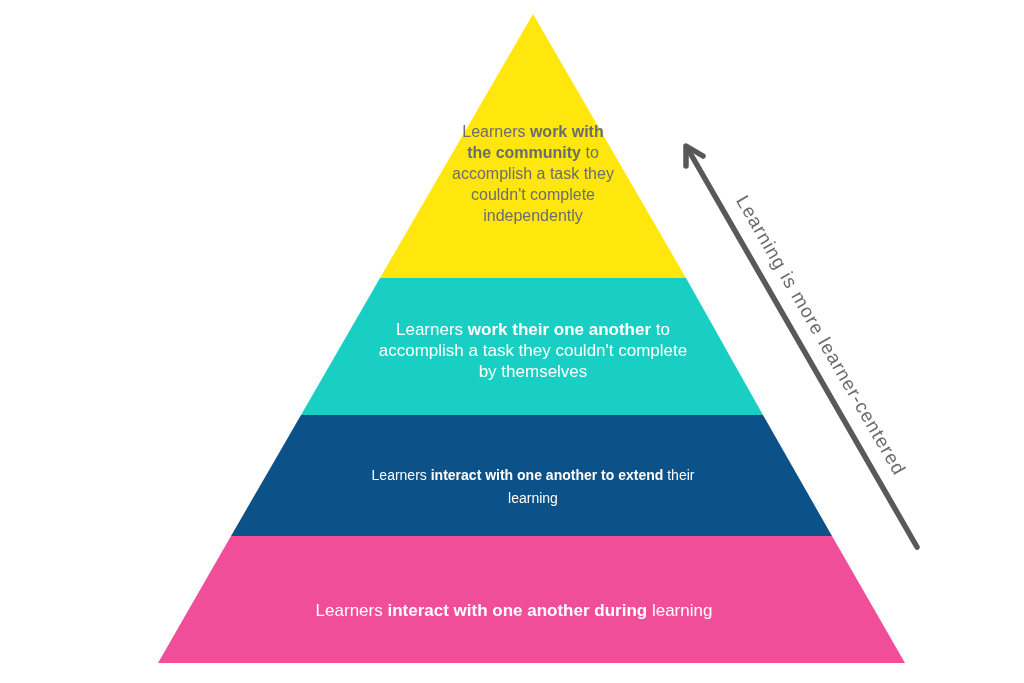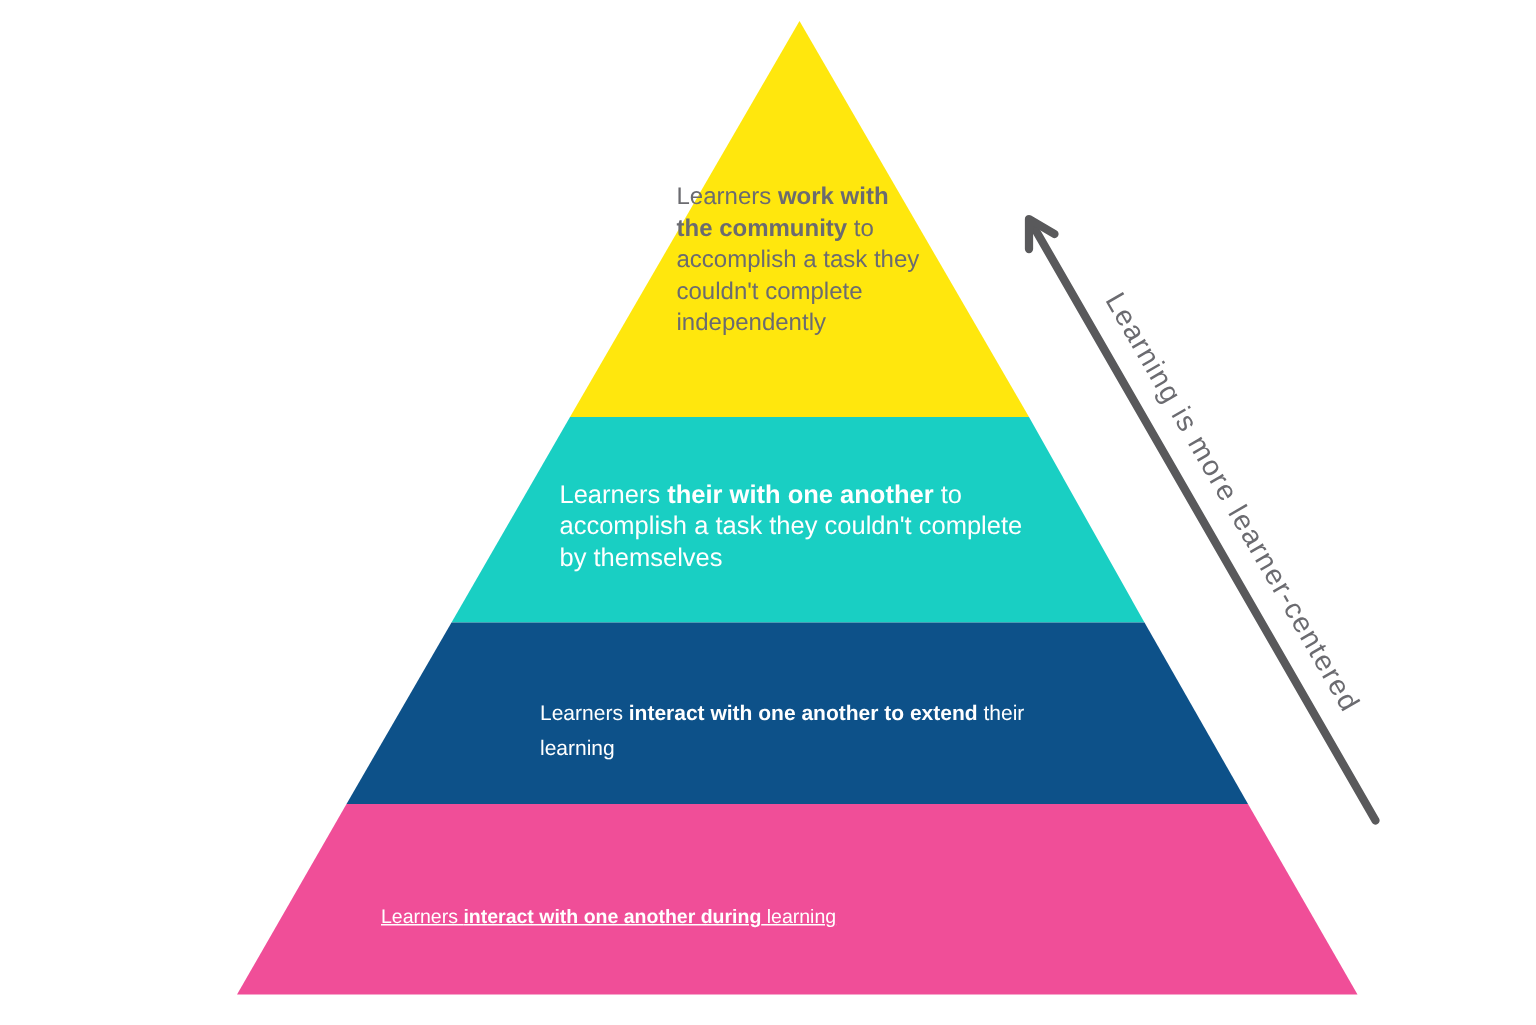--- a/index.html
+++ b/index.html
@@ -10,45 +10,44 @@
     overflow: hidden;
   }
   .canvas {
     position: relative;
     width: 1024px; height: 683px;
     background: #ffffff;
   }
   .canvas svg { position: absolute; left: 0; top: 0; }
   .tier {
     position: absolute;
-    text-align: left;
+    text-align: center;
     font-weight: 400;
   }
   .tier b { font-weight: 700; }
   .tier-1 {
     left: 451px; top: 121px; width: 164px;
     font-size: 16px; line-height: 21px;
     color: #6b6b70;
   }
   .tier-2 {
     left: 373px; top: 319px; width: 320px;
     font-size: 17px; line-height: 21px;
     color: #ffffff;
   }
   .tier-3 {
     left: 360px; top: 464px; width: 346px;
     font-size: 14px; line-height: 23px;
     color: #ffffff;
   }
   .tier-4 {
     left: 254px; top: 601px; width: 520px;
-    font-size: 13px; line-height: 20px;
+    font-size: 17px; line-height: 20px;
     color: #ffffff;
     white-space: nowrap;
-    text-decoration: underline;
   }
   .arrow-label {
     position: absolute;
     left: 628px; top: 323px;
     width: 380px; height: 28px;
     transform: rotate(60deg);
     transform-origin: 50% 50%;
     text-align: center;
     font-size: 19px;
     letter-spacing: 1px;
@@ -71,21 +70,21 @@
       <line x1="917" y1="547" x2="689" y2="151" stroke-width="5.5" stroke="#59595B"></line>
       <polyline points="686,166 686,146 703,156" stroke-width="5.5" stroke="#59595B"></polyline>
     </g>
   </svg>
 
   <div class="tier tier-1">
     <span>Learners </span><b>work with the community</b><span> to accomplish a task they couldn't complete independently</span>
   </div>
 
   <div class="tier tier-2">
-    <span>Learners </span><b>their with one another</b><span> to accomplish a task they couldn't complete by themselves</span>
+    <span>Learners </span><b>work their one another</b><span> to accomplish a task they couldn't complete by themselves</span>
   </div>
 
   <div class="tier tier-3">
     <span>Learners </span><b>interact with one another to extend</b><span> their learning</span>
   </div>
 
   <div class="tier tier-4">
     <span>Learners </span><b>interact with one another during</b><span> learning</span>
   </div>
 

